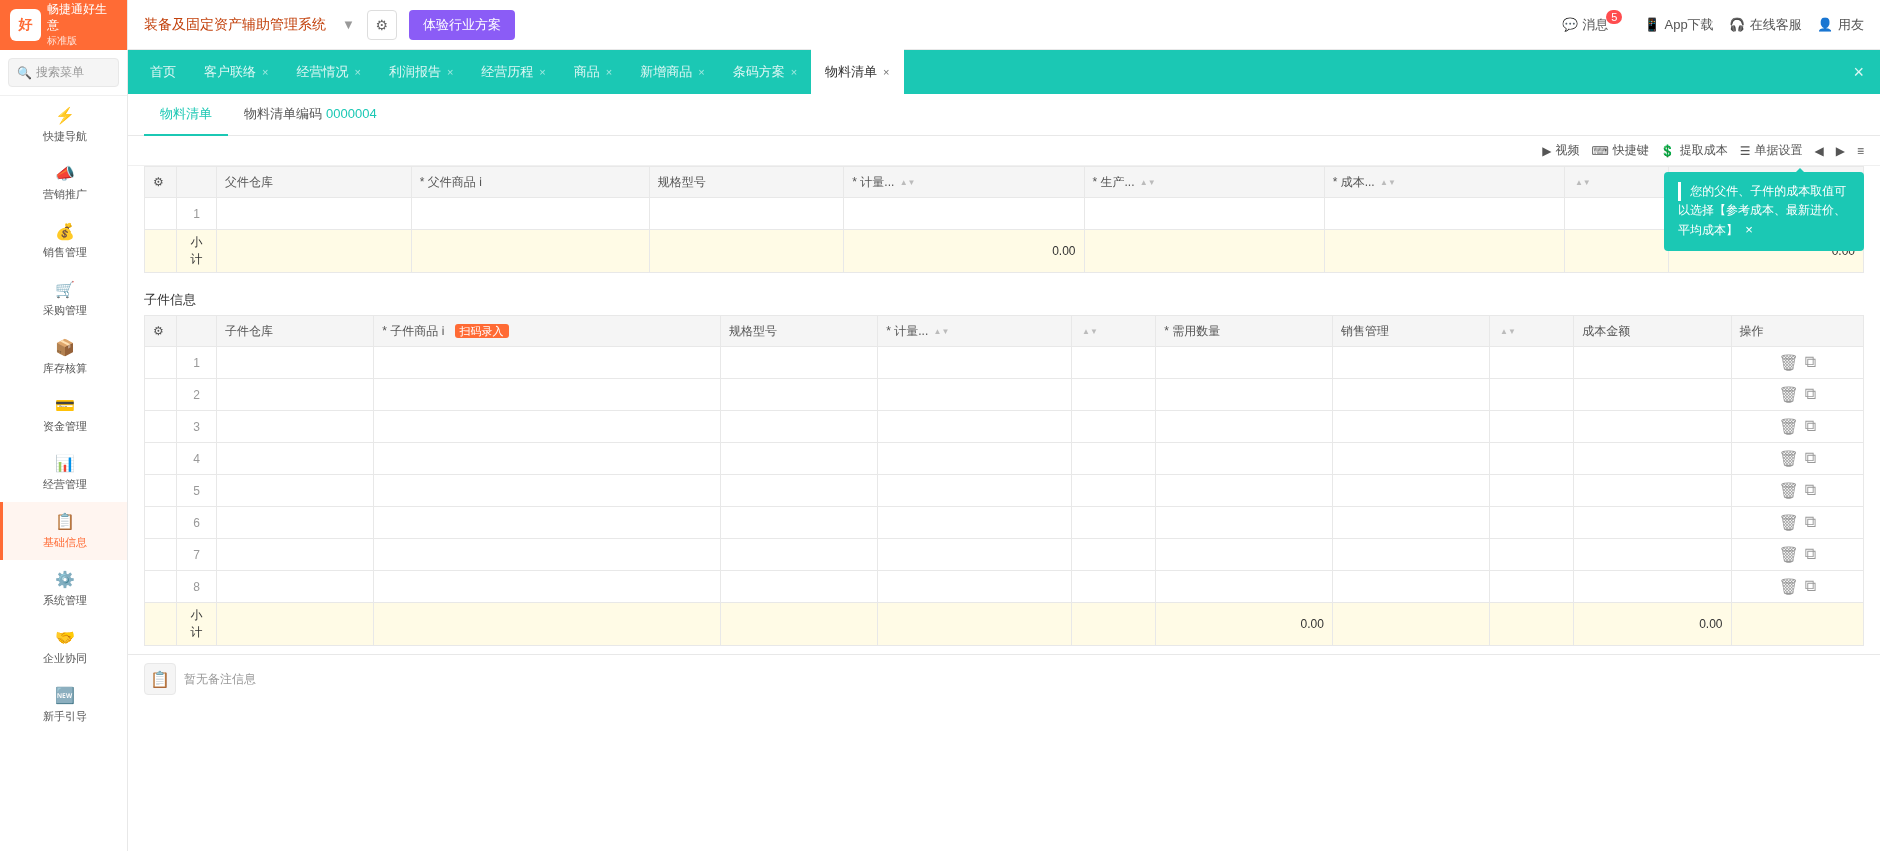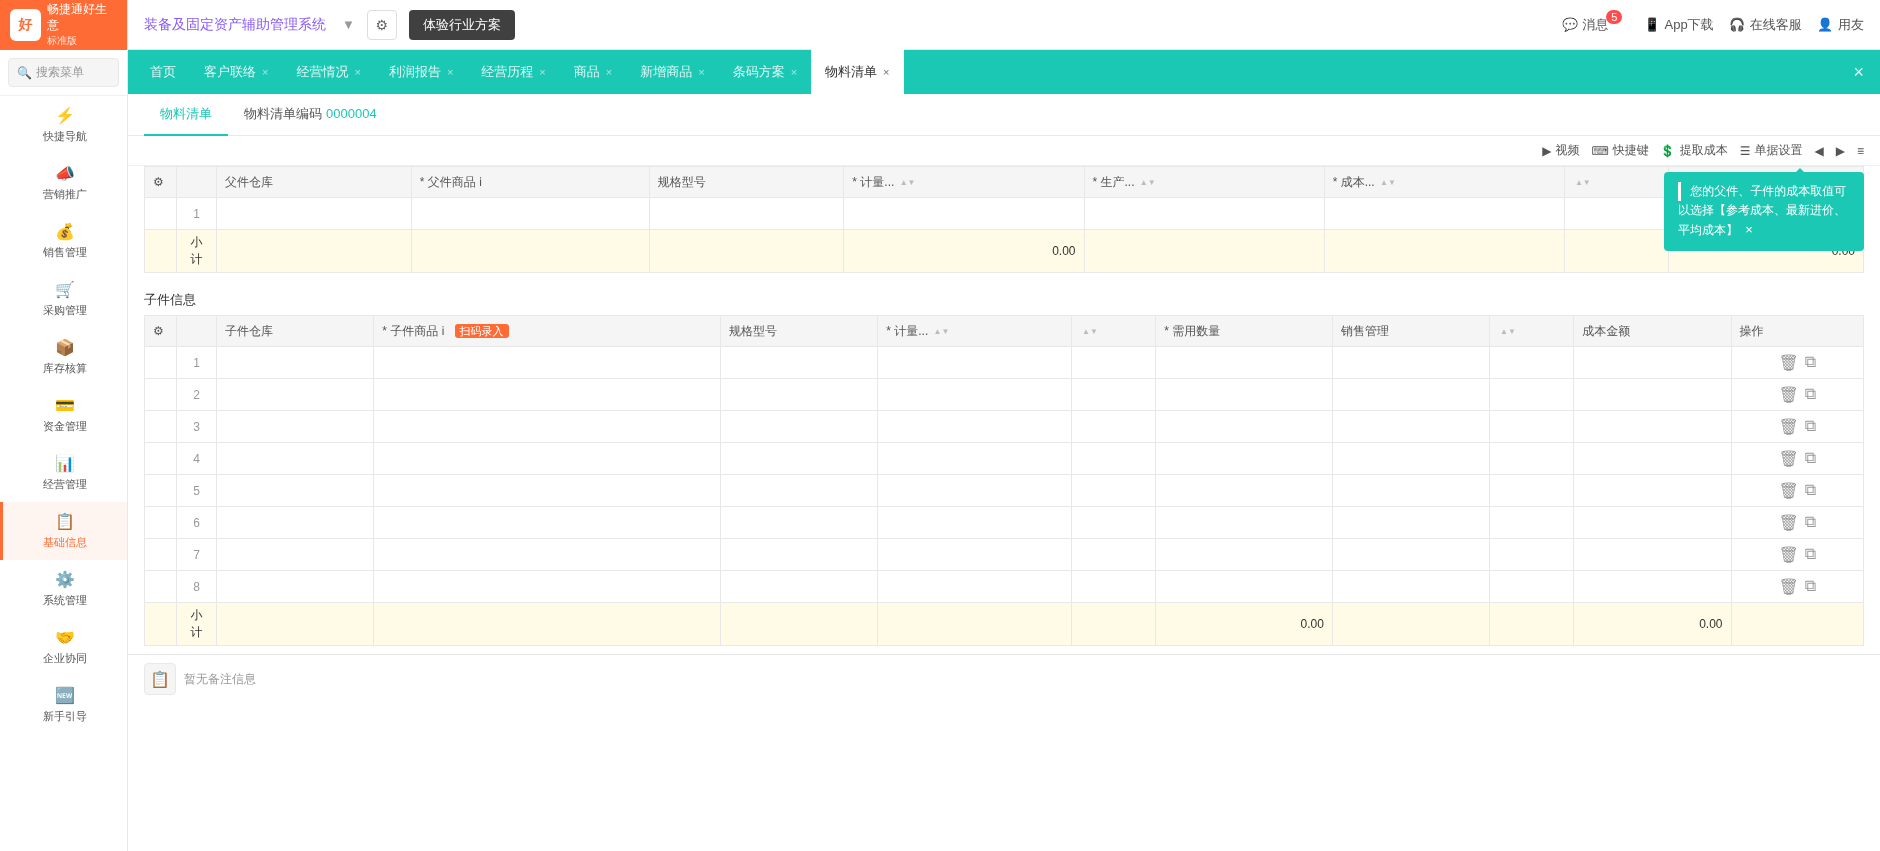--- a/index.html
+++ b/index.html
@@ -90,38 +90,38 @@
       background: #fff;
       height: 50px;
       display: flex;
       align-items: center;
       padding: 0 16px;
       border-bottom: 1px solid #e8e8e8;
       gap: 12px;
     }
     .system-title {
       font-size: 14px;
-      color: #8b5cf6;
+      color: #c2410c;
       font-weight: 500;
     }
     .system-title-arrow {
       color: #999;
       margin-left: 4px;
     }
     .gear-btn {
       width: 30px; height: 30px;
       border: 1px solid #ddd;
       border-radius: 4px;
       display: flex; align-items: center; justify-content: center;
       cursor: pointer;
       color: #666;
       font-size: 14px;
     }
     .trial-btn {
-      background: #404040;
+      background: #8b5cf6;
       color: #fff;
       border: none;
       border-radius: 4px;
       padding: 6px 14px;
       font-size: 13px;
       cursor: pointer;
     }
     .header-right {
       margin-left: auto;
       display: flex;

